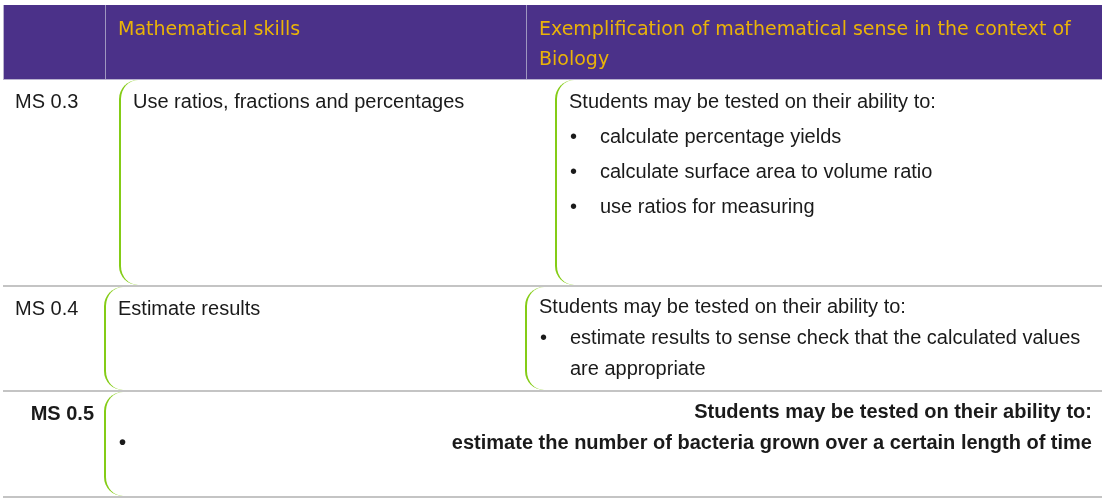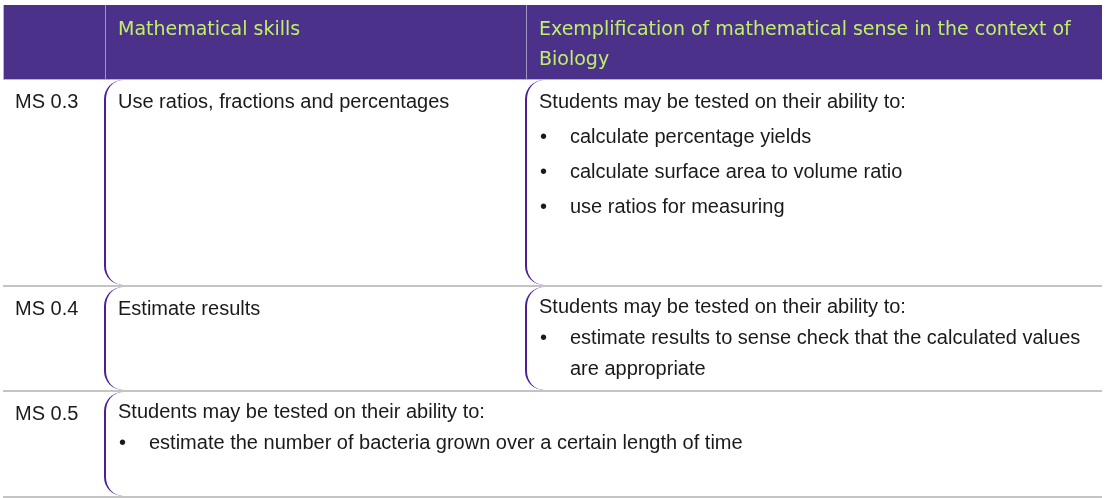--- a/index.html
+++ b/index.html
@@ -5,31 +5,31 @@
     html, body { margin: 0; padding: 0; background: #ffffff; }
     body { width: 1108px; height: 498px; overflow: hidden; position: relative; }
     .table {
       position: absolute; left: 3px; top: 5px; width: 1099px;
       font-family: "Liberation Sans", sans-serif; color: #1a1a1a;
     }
     .hdr {
       display: flex; background: #4b3189; height: 74px;
       border-left: 1px solid #b9b2cf; border-bottom: 1px solid #b9b2cf;
     }
-    .hdr .c { color: #bef264; font-family: "DejaVu Sans", sans-serif; font-size: 19px; line-height: 30px; padding: 8px 12px 0 12px; box-sizing: border-box; }
+    .hdr .c { color: #eab308; font-family: "DejaVu Sans", sans-serif; font-size: 19px; line-height: 30px; padding: 8px 12px 0 12px; box-sizing: border-box; }
     .c1 { width: 101px; }
     .c2 { width: 421px; }
     .c3 { flex: 1; }
     .hdr .c2, .hdr .c3 { border-left: 1px solid #9f96c0; }
     .row { display: flex; border-bottom: 2px solid #c4c4c4; }
     .row .c { font-size: 20px; line-height: 35px; padding: 4px 10px 4px 12px; box-sizing: border-box; }
-    .row .c2, .row .c3 { border-left: 2px solid #4c1d95; border-radius: 19px; }
+    .row .c2, .row .c3 { border-left: 2px solid #84cc16; border-radius: 19px; }
     .row .c1 { padding-left: 12px; }
-    .row.bold .c { font-weight: normal; }
-    .r1 { height: 205px; }
+    .row.bold .c { font-weight: bold; text-align: right; }
+    .r1 { height: 205px; gap: 15px; }
     .r2 { height: 103px; }
     .r3 { height: 104px; }
     ul { list-style: none; margin: 0; padding: 0; }
     li { position: relative; padding-left: 31px; }
     li::before { content: "\2022"; position: absolute; left: 1px; top: 0; }
   </style>
 </head>
 <body>
 
 <div class="table">

